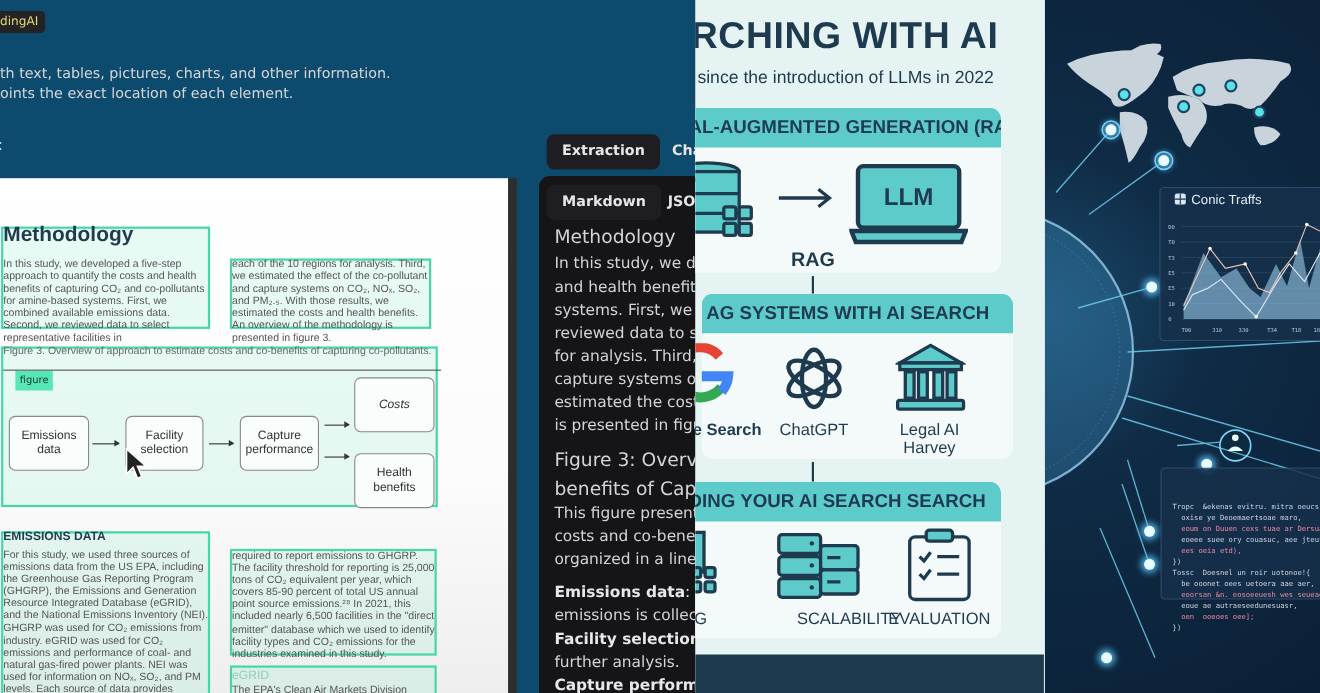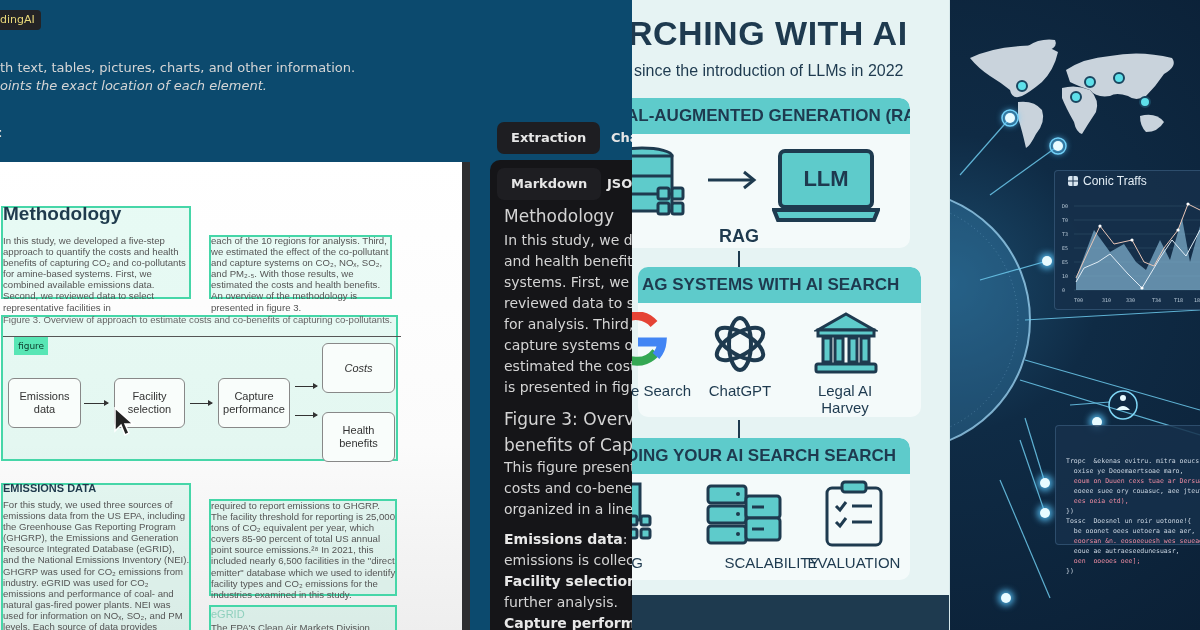--- a/index.html
+++ b/index.html
@@ -3,21 +3,21 @@
 <meta charset="utf-8">
 <style>
   * { box-sizing: border-box; margin: 0; padding: 0; }
   html, body { width: 1200px; height: 630px; overflow: hidden; background: #000; }
   body { position: relative; font-family: "DejaVu Sans", sans-serif; }
 
   
   #p1 { position: absolute; left: 0; top: 0; width: 632px; height: 630px; background: #0c4a6e; overflow: hidden; }
   .brand-chip { position: absolute; left: -4px; top: 10px; height: 20px; padding: 0 6px 0 4px; background: #232326; border-radius: 4px; color: #e8d87a; font-size: 11px; line-height: 20px; }
   .desc { position: absolute; left: 0; color: #d6d6d6; font-size: 13px; white-space: nowrap; }
-  .desc.l1 { top: 60px; } .desc.l2 { top: 78px; font-style: italic; }
+  .desc.l1 { top: 60px; } .desc.l2 { top: 78px; }
   .colon { position: absolute; left: -2px; top: 124px; color: #d6d6d6; font-size: 14px; }
 
   .doc { position: absolute; left: 0; top: 162px; width: 462px; height: 470px; background: linear-gradient(#ffffff 0%, #fbfbfb 60%, #eeeeee 100%); overflow: hidden; font-family: "Liberation Sans", sans-serif; color: #444; }
   .doc-scroll { position: absolute; left: 462px; top: 162px; width: 8px; height: 470px; background: #2e2e30; }
   .bbox { position: absolute; border: 2px solid #46d6a8; background: rgba(90, 230, 185, 0.14); }
   .doc h2 { position: absolute; left: 3px; top: 41px; font-size: 19px; font-weight: bold; color: #1f3b4d; }
   .para { position: absolute; font-size: 9.6px; line-height: 11.1px; color: #555; }
   .fig-tag { position: absolute; left: 14px; top: 141px; background: #58e6b5; color: #0d3a2b; font-size: 9px; padding: 3px 4px; line-height: 12px; font-family: "DejaVu Sans", sans-serif; margin-top: 34px; }
   .fig-caption { position: absolute; left: 3px; top: 153px; width: 395px; font-size: 9.6px; line-height: 10.8px; color: #666; }
   .fig-rule { position: absolute; left: 3px; top: 174px; width: 398px; height: 1px; background: #555; }
@@ -174,21 +174,21 @@
     <path d="M32 2 L60 18 H4 Z" fill="#5ecbcb" stroke="#1e3a4f" stroke-width="3"></path>
     <rect x="4" y="18" width="56" height="6" fill="#5ecbcb" stroke="#1e3a4f" stroke-width="3"></rect>
     <g fill="#5ecbcb" stroke="#1e3a4f" stroke-width="3">
       <rect x="9" y="26" width="8" height="24"></rect>
         <rect x="21" y="26" width="8" height="24"></rect>
       <rect x="35" y="26" width="8" height="24"></rect>
         <rect x="47" y="26" width="8" height="24"></rect>
     </g>
     <rect x="2" y="52" width="60" height="8" rx="2" fill="#5ecbcb" stroke="#1e3a4f" stroke-width="3"></rect>
   </svg>
-  <div class="icon-lbl" style="left:-6px;top:382px;width:70px;">e Search</div>
+  <div class="icon-lbl" style="left:-6px;top:382px;width:70px;font-weight:bold;">e Search</div>
   <div class="icon-lbl" style="left:72px;top:382px;width:72px;">ChatGPT</div>
   <div class="icon-lbl" style="left:174px;top:382px;width:78px;">Legal AI</div>
   <div class="icon-lbl" style="left:174px;top:399px;width:78px;">Harvey</div>
   <div class="vline" style="left:106px;top:420px;height:18px;"></div>
 
   <div class="card" style="top:438px;height:142px;width:288px;">
     <div class="card-h">DING YOUR AI SEARCH SEARCH</div>
   </div>
   <svg style="position:absolute;left:0;top:480px;width:26px;height:66px;" viewBox="0 0 26 66">
     <rect x="-14" y="4" width="22" height="36" fill="#5ecbcb" stroke="#1e3a4f" stroke-width="3"></rect>

